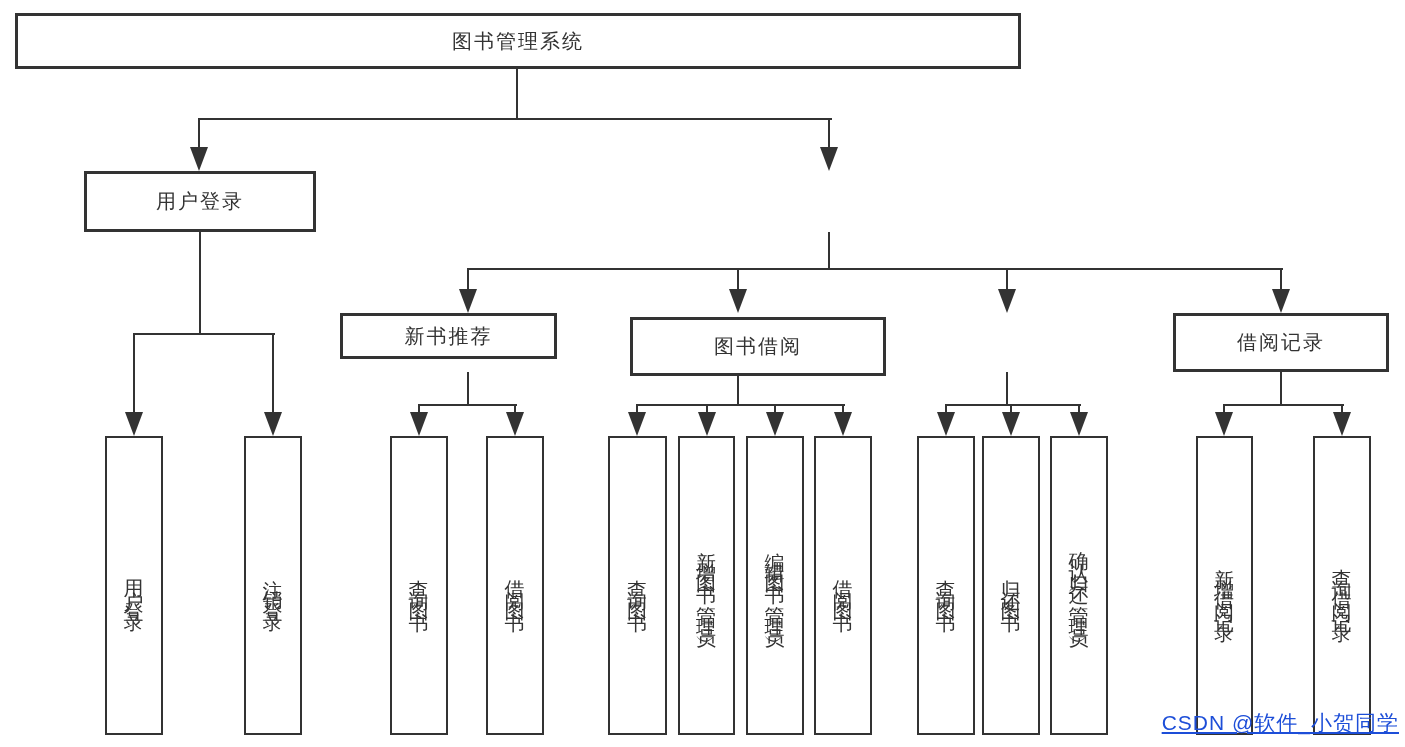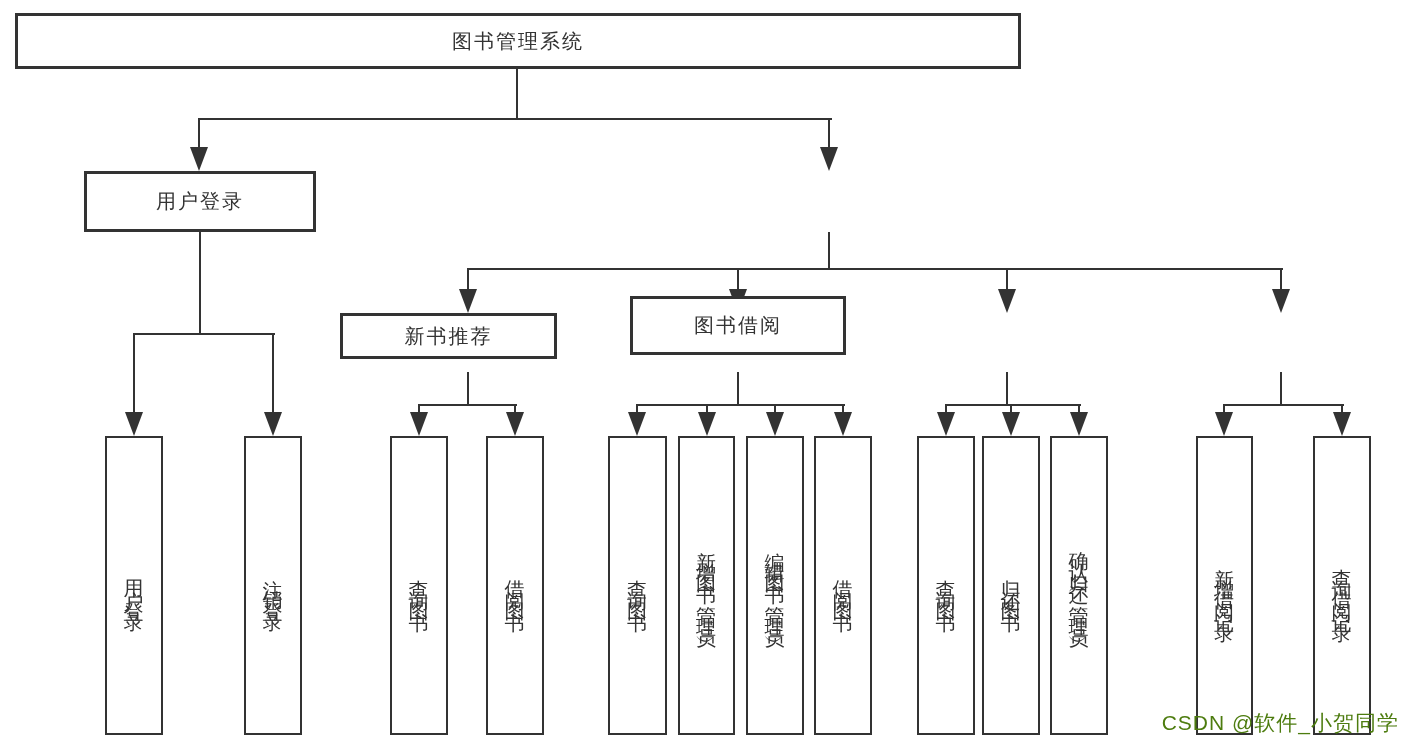--- a/index.html
+++ b/index.html
@@ -93,22 +93,25 @@
     <span>图书管理系统</span>
   </div>
 
   <div class="box hbox" style="left:84px;top:171px;width:232px;height:61px">
     <span>用户登录</span>
   </div>
 
   <div class="box hbox" style="left:340px;top:313px;width:217px;height:46px">
     <span>新书推荐</span>
   </div>
-  <div class="box hbox" style="left:630px;top:296px;width:216px;height:59px">
+  <div class="box hbox" style="left:630px;top:317px;width:256px;height:59px">
     <span>图书借阅</span>
+  </div>
+  <div class="box hbox" style="left:1173px;top:313px;width:216px;height:59px">
+    <span>借阅记录</span>
   </div>
 
   <div class="box vbox" style="left:105px;top:436px;width:58px;height:299px">
     <span>用户登录</span>
   </div>
   <div class="box vbox" style="left:244px;top:436px;width:58px;height:299px">
     <span>注销登录</span>
   </div>
 
   <div class="box vbox" style="left:390px;top:436px;width:58px;height:299px">
@@ -141,14 +144,14 @@
     <span>确认归还（管理员）</span>
   </div>
 
   <div class="box vbox" style="left:1196px;top:436px;width:57px;height:299px">
     <span>新增借阅记录</span>
   </div>
   <div class="box vbox" style="left:1313px;top:436px;width:58px;height:299px">
     <span>查询借阅记录</span>
   </div>
 
-  <div class="watermark" style="color: #4d7c0f;">CSDN @软件_小贺同学</div>
+  <div class="watermark" style="color: #1d4ed8; text-decoration: underline;">CSDN @软件_小贺同学</div>
 </div>
 
 </body></html>

